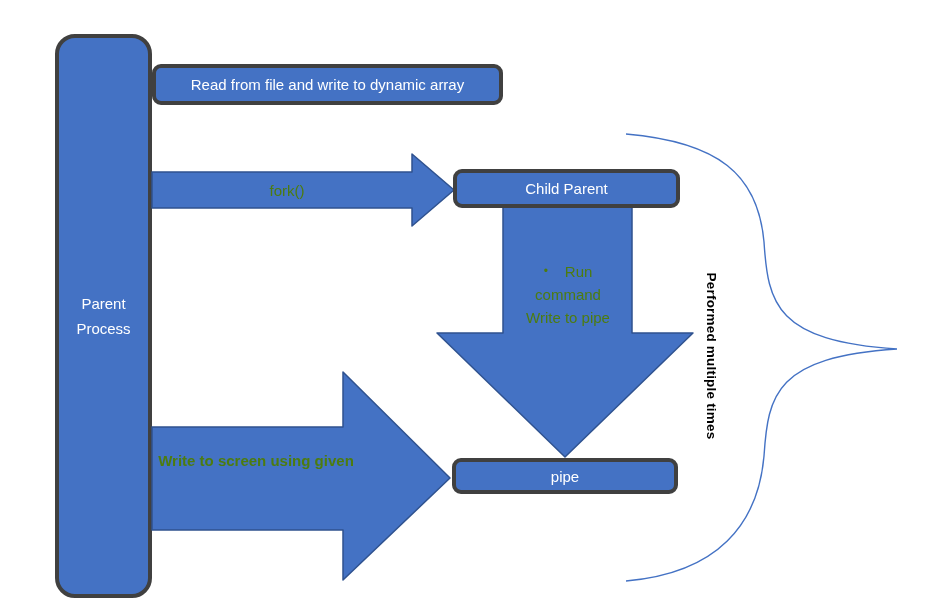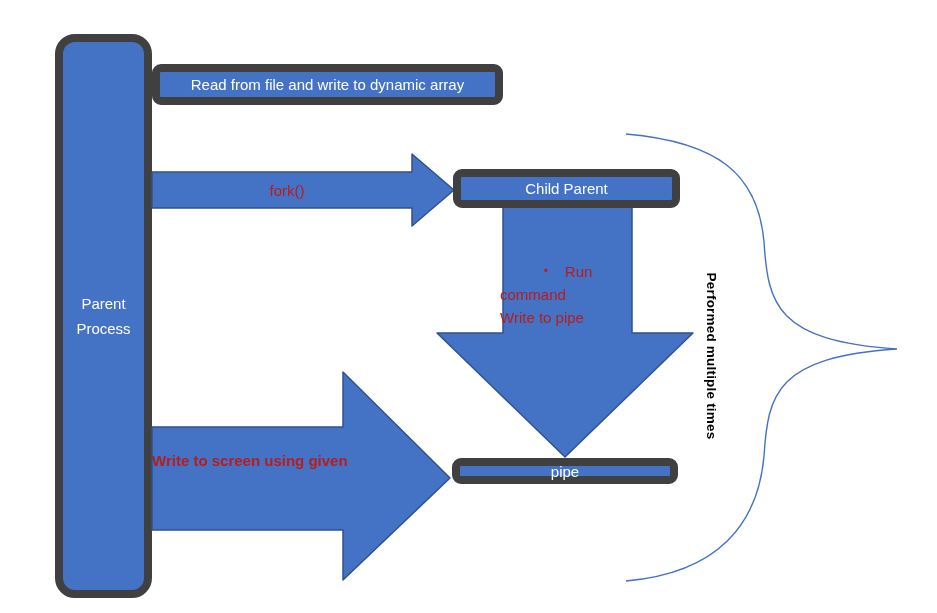--- a/index.html
+++ b/index.html
@@ -17,21 +17,21 @@
   .svg-layer {
     position: absolute;
     left: 0; top: 0;
     width: 937px; height: 613px;
     z-index: 2;
   }
 
   .node {
     position: absolute;
     background: #4472C4;
-    border: 8px solid #404040;
+    border: 4px solid #404040;
     color: #FFFFFF;
     display: flex;
     align-items: center;
     justify-content: center;
     text-align: center;
     font-size: 15px;
     z-index: 3;
   }
 
   .node-parent {
@@ -50,28 +50,29 @@
   }
 
   .node-child {
     left: 453px; top: 169px;
     width: 227px; height: 39px;
     border-radius: 9px;
   }
 
   .node-pipe {
     left: 452px; top: 458px;
-    width: 226px; height: 26px;
+    width: 226px; height: 36px;
     border-radius: 9px;
   }
 
   .arrow-label {
     position: absolute;
-    color: #b91c1c;
+    color: #4d7c0f;
     font-size: 15px;
+    text-align: center;
     z-index: 4;
   }
 
   .label-fork {
     left: 152px; top: 172px;
     width: 270px; height: 36px;
     display: flex;
     align-items: center;
     justify-content: center;
   }

